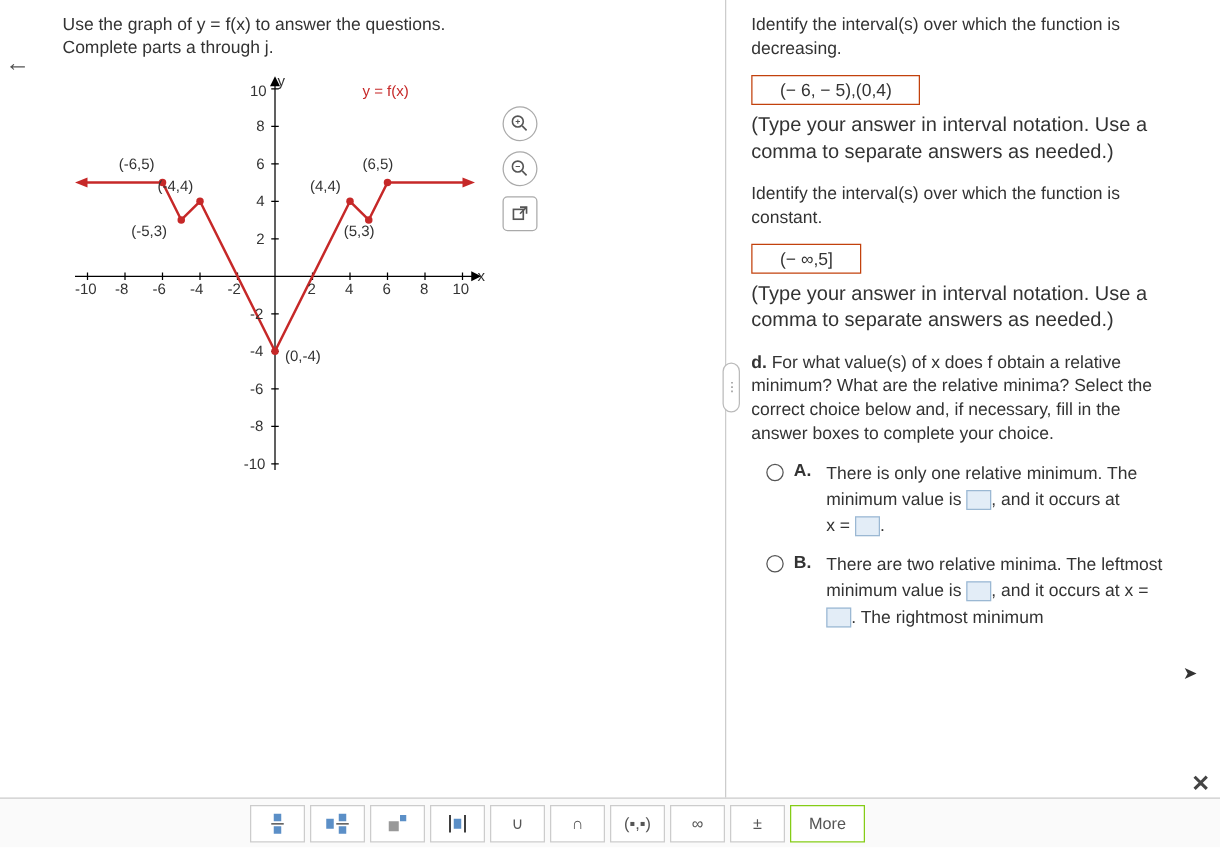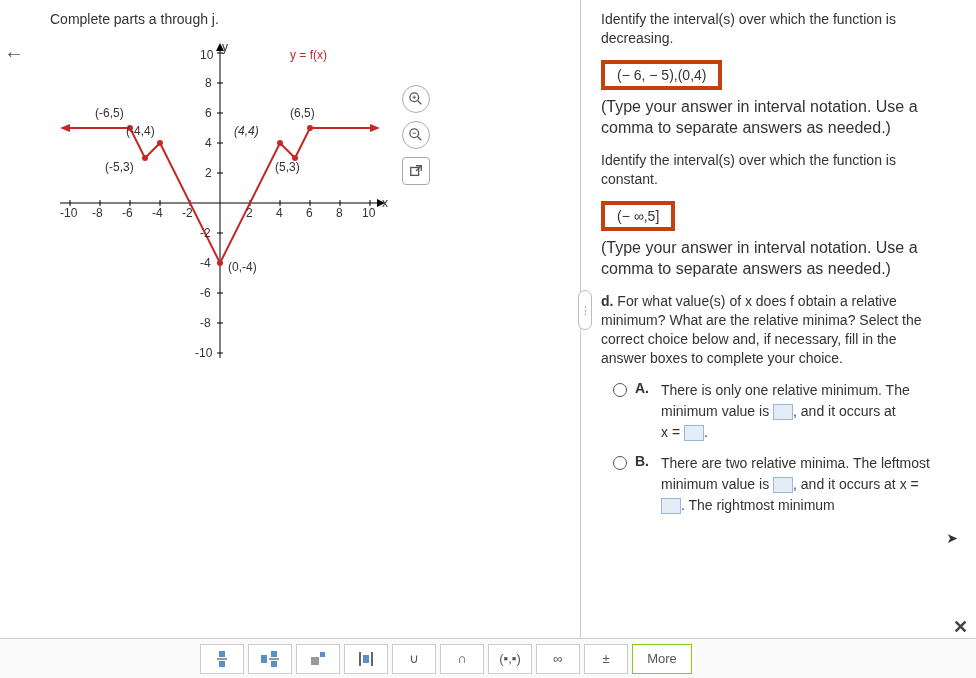--- a/index.html
+++ b/index.html
@@ -9,21 +9,21 @@
 .left-panel { width: 580px; padding: 10px 20px 10px 50px; position: relative; }
 .right-panel { width: 368px; padding: 10px 10px 10px 20px; border-left: 1px solid #ccc; overflow: hidden; }
 .prompt { margin-bottom: 10px; line-height: 1.3; }
 .graph-area { position: relative; width: 400px; height: 340px; margin-top: 5px; }
 .graph-svg { width: 340px; height: 330px; }
 .graph-label { position: absolute; font-size: 12px; color: #333; }
 .icon-stack { position: absolute; right: 150px; top: 85px; display: flex; flex-direction: column; gap: 8px; }
 .circ-btn { width: 28px; height: 28px; border: 1px solid #aaa; border-radius: 50%; display: flex; align-items: center; justify-content: center; font-size: 14px; color: #555; cursor: pointer; background: #fff; }
 .sq-btn { width: 28px; height: 28px; border: 1px solid #aaa; border-radius: 4px; display: flex; align-items: center; justify-content: center; font-size: 14px; color: #555; cursor: pointer; background: #fff; }
 .right-panel p { margin-bottom: 12px; line-height: 1.35; }
-.answer-box { border: 4px solid #c2410c; padding: 3px 12px; display: inline-block; margin-bottom: 6px; text-align: right; }
+.answer-box { border: 1px solid #c2410c; padding: 3px 22px; display: inline-block; margin-bottom: 6px; text-align: right; }
 .hint { font-size: 16px; }
 .choice-row { display: flex; gap: 8px; margin-bottom: 10px; align-items: flex-start; padding-left: 12px; }
 .choice-radio { width: 14px; height: 14px; border: 1.5px solid #555; border-radius: 50%; flex-shrink: 0; margin-top: 3px; }
 .choice-letter { font-weight: bold; width: 18px; flex-shrink: 0; }
 .choice-text { flex: 1; line-height: 1.5; }
 .fill-box { display: inline-block; width: 20px; height: 16px; background: #e3edf7; border: 1px solid #9bb8d3; vertical-align: middle; }
 .divider-handle { position: absolute; left: 578px; top: 290px; width: 14px; height: 40px; border: 1px solid #bbb; border-radius: 7px; background: #fff; display:flex; align-items:center; justify-content:center; font-size:10px; color:#888; letter-spacing:-1px; }
 .toolbar { position: absolute; bottom: 0; left: 0; right: 0; height: 40px; border-top: 1px solid #ccc; background: #fafafa; display: flex; align-items: center; padding-left: 200px; gap: 4px; }
 .tool-btn { width: 44px; height: 30px; border: 1px solid #ccc; background: #fff; display: flex; align-items: center; justify-content: center; font-size: 13px; color: #555; cursor: pointer; }
 .tool-more { width: 60px; height: 30px; border: 1px solid #84cc16; background: #fff; display: flex; align-items: center; justify-content: center; font-size: 13px; color: #555; cursor: pointer; }
@@ -31,20 +31,21 @@
 .cursor-icon { position: absolute; right: 18px; top: 530px; font-size: 14px; }
 </style>
 </head>
 <body>
 
 <div class="back-arrow">←</div>
 
 <div class="main">
   <div class="left-panel">
     <div class="prompt">
+      <div>Use the graph of y = f(x) to answer the questions.</div>
       <div>Complete parts a through j.</div>
     </div>
 
     <div class="graph-area">
       <svg class="graph-svg" viewBox="0 0 340 330">
         <line x1="170" y1="10" x2="170" y2="320" stroke="#000" stroke-width="1"></line>
         <polygon points="170,5 166,13 174,13" fill="#000"></polygon>
         <line x1="10" y1="165" x2="330" y2="165" stroke="#000" stroke-width="1"></line>
         <polygon points="335,165 327,161 327,169" fill="#000"></polygon>
         <g stroke="#000" stroke-width="1">
@@ -80,21 +81,21 @@
           <circle cx="245" cy="120" r="3" fill="#c62828"></circle>
           <circle cx="260" cy="90" r="3" fill="#c62828"></circle>
       </svg>
       <span class="graph-label" style="left:172px; top:2px;">y</span>
       <span class="graph-label" style="left:332px; top:158px;">x</span>
       <span class="graph-label" style="left:240px; top:10px; color:#c62828;">y = f(x)</span>
       <span class="graph-label" style="left:45px; top:68px;">(-6,5)</span>
       <span class="graph-label" style="left:76px; top:86px;">(-4,4)</span>
       <span class="graph-label" style="left:55px; top:122px;">(-5,3)</span>
       <span class="graph-label" style="left:240px; top:68px;">(6,5)</span>
-      <span class="graph-label" style="left:184px; top:86px;font-style:italic;">(4,4)</span>
+      <span class="graph-label" style="left:198px; top:86px;">(4,4)</span>
       <span class="graph-label" style="left:225px; top:122px;">(5,3)</span>
       <span class="graph-label" style="left:178px; top:222px;">(0,-4)</span>
       <span class="graph-label" style="left:10px; top:168px;">-10</span>
       <span class="graph-label" style="left:42px; top:168px;">-8</span>
       <span class="graph-label" style="left:72px; top:168px;">-6</span>
       <span class="graph-label" style="left:102px; top:168px;">-4</span>
       <span class="graph-label" style="left:132px; top:168px;">-2</span>
       <span class="graph-label" style="left:196px; top:168px;">2</span>
       <span class="graph-label" style="left:226px; top:168px;">4</span>
       <span class="graph-label" style="left:256px; top:168px;">6</span>

